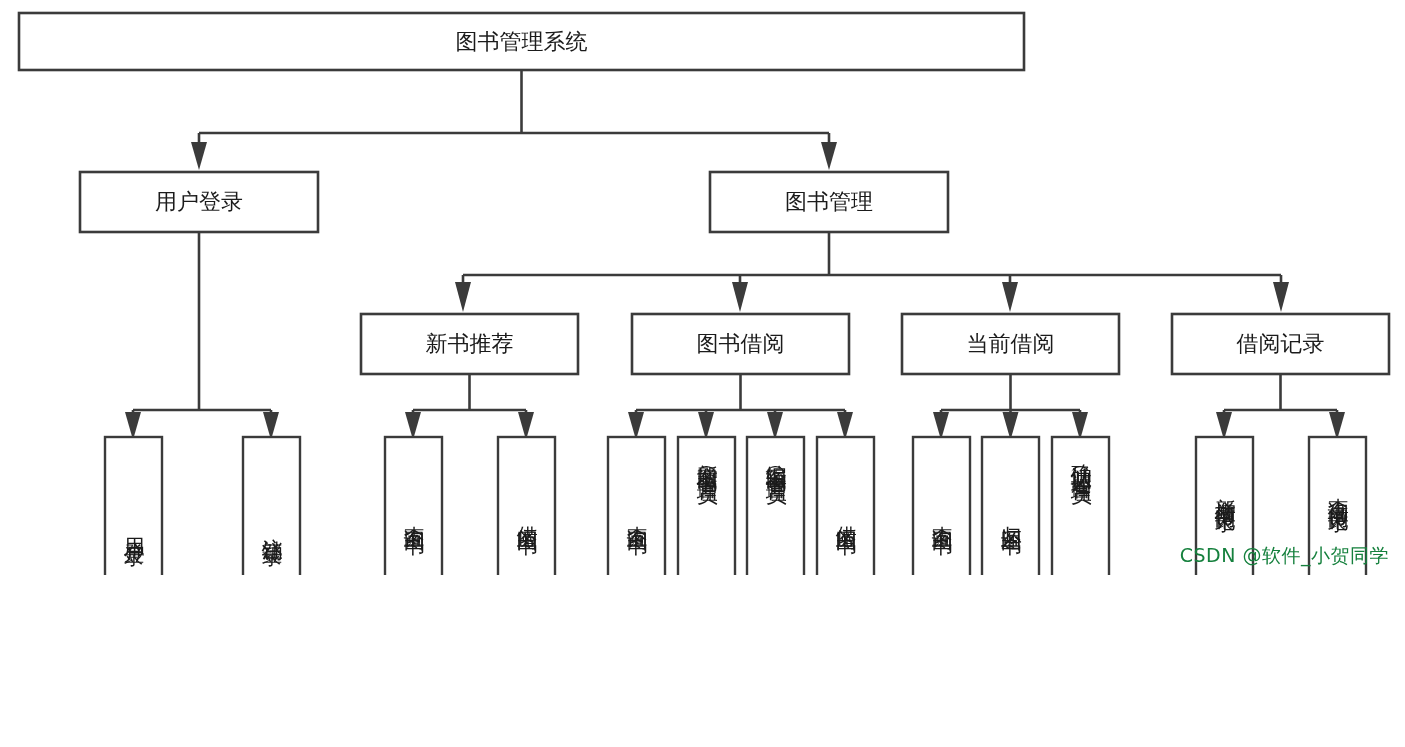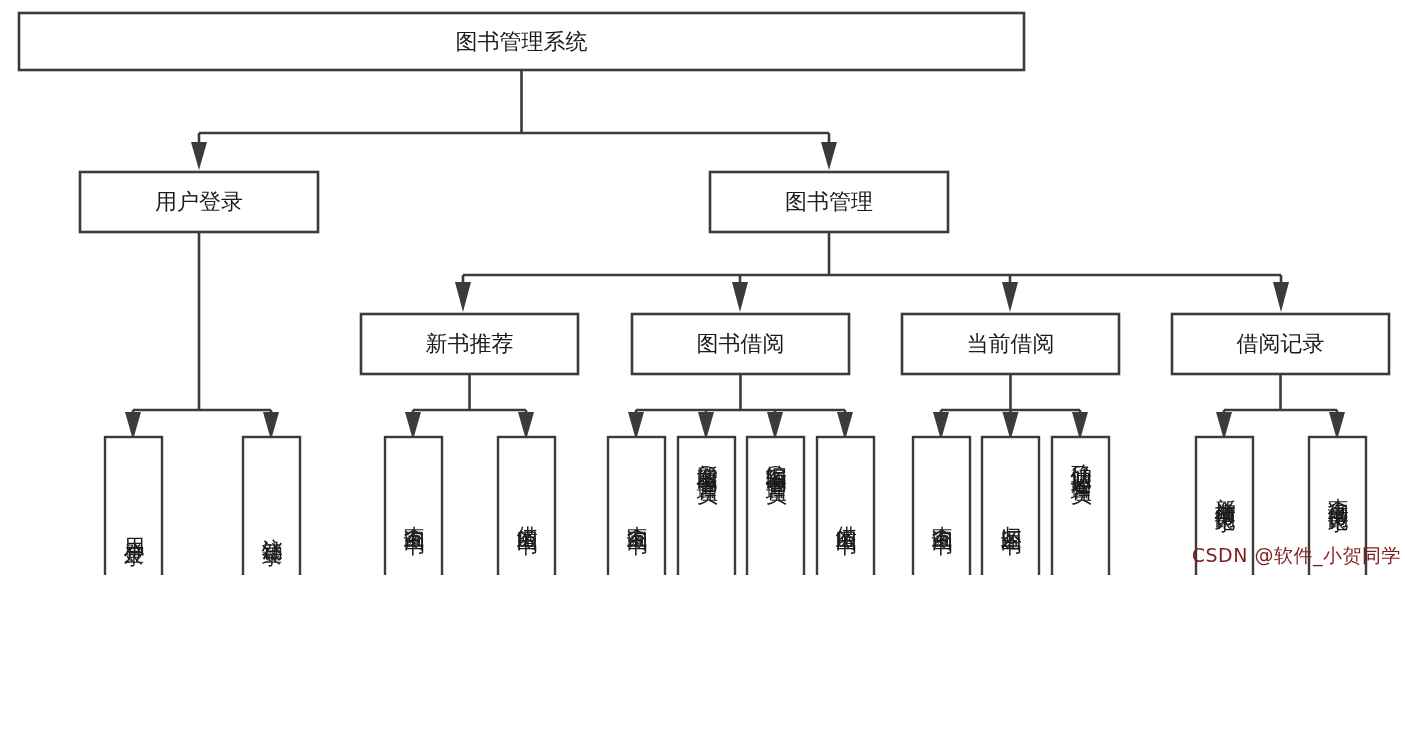--- a/index.html
+++ b/index.html
@@ -63,25 +63,25 @@
     text-orientation: upright;
     font-family: "DejaVu Sans", "Liberation Sans", sans-serif;
     font-size: 21px;
     line-height: 1.32;
     letter-spacing: 3px;
     color: #1b1b1b;
     white-space: nowrap;
   }
   .watermark {
     position: absolute;
-    right: 4px;
+    right: 16px;
     bottom: 6px;
     font-family: "DejaVu Sans", "Liberation Sans", sans-serif;
     font-size: 19px;
-    color: #7f1d1d;
+    color: #15803d;
     letter-spacing: 0.5px;
     white-space: nowrap;
   }
 </style>
 </head>
 <body>
 
 <div id="diagram-root">
 
   <svg class="flow" viewBox="0 0 1405 747">

